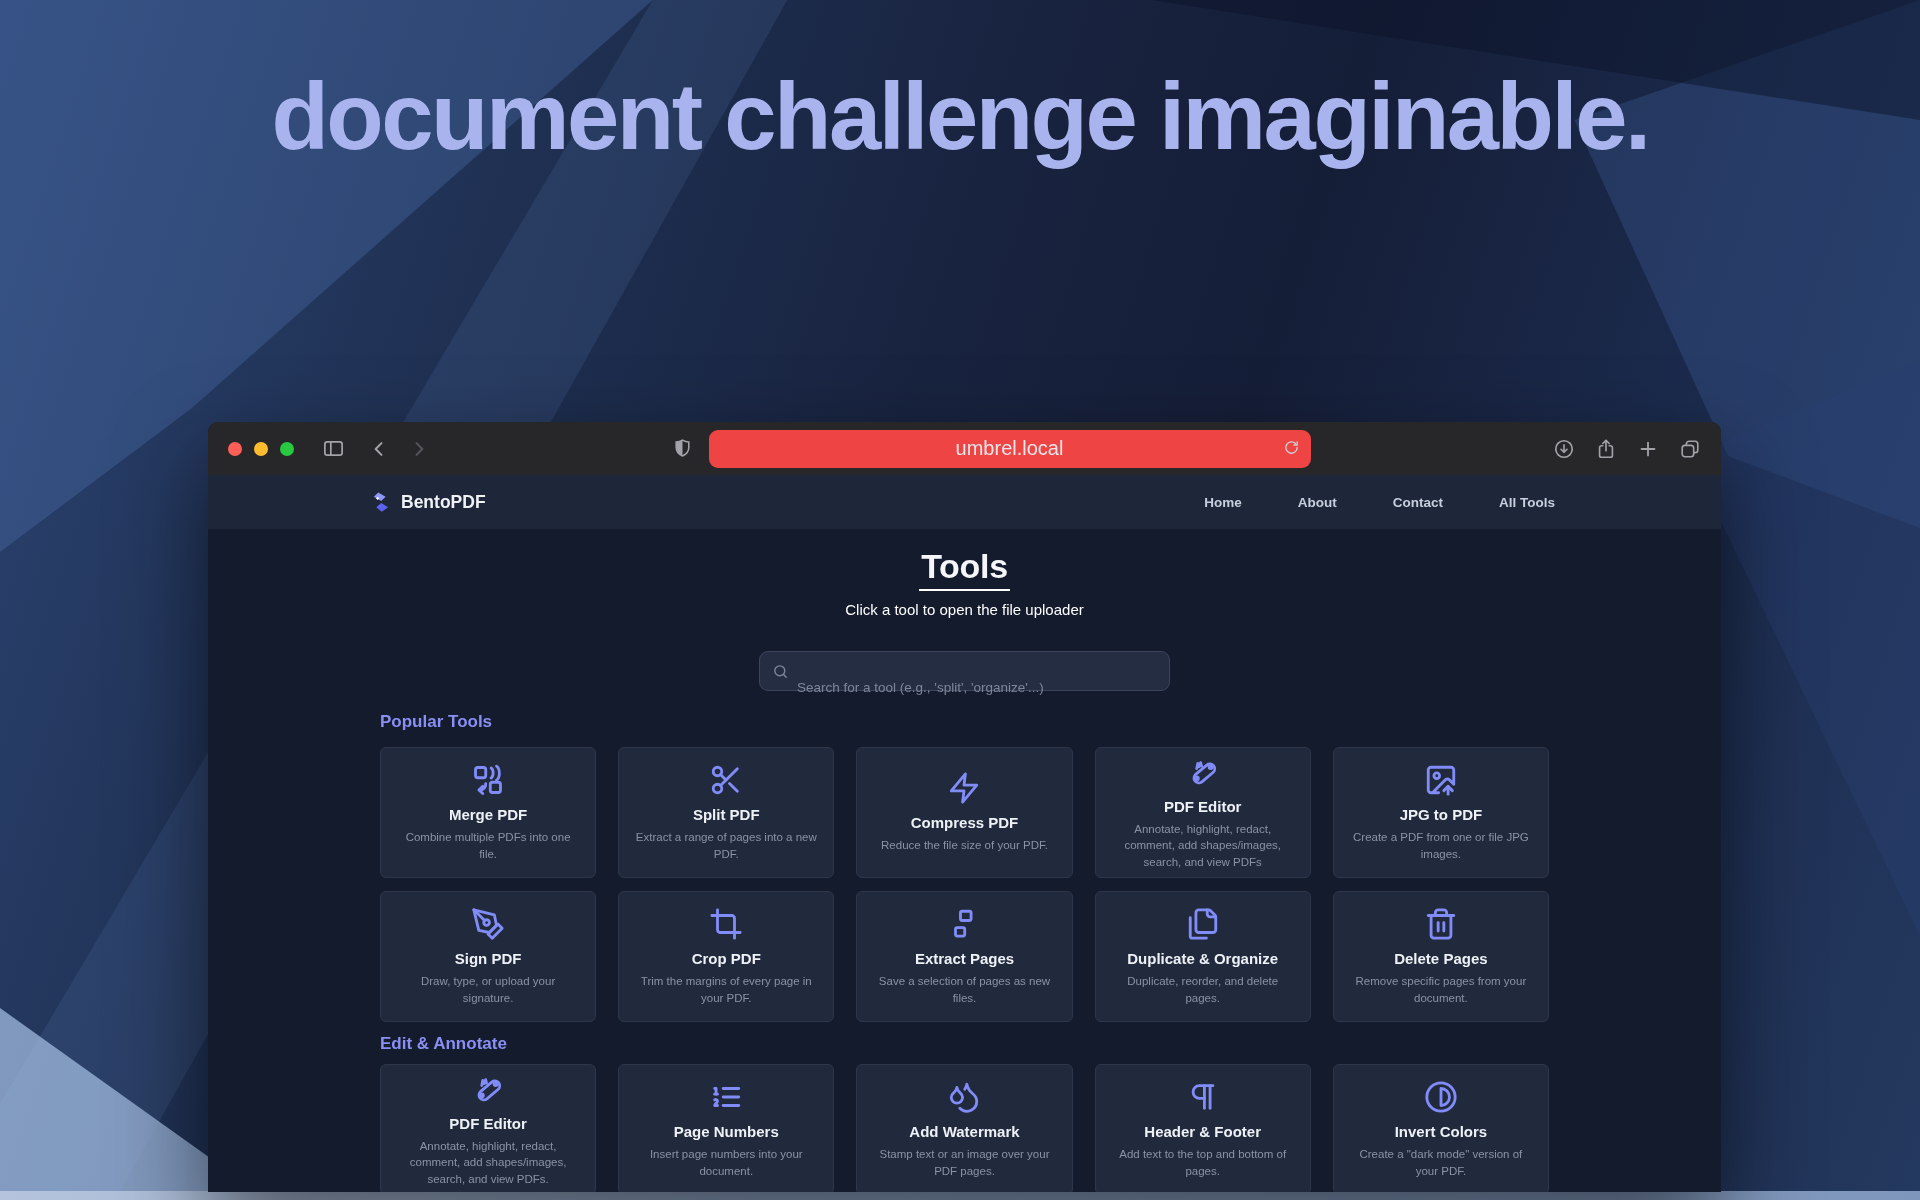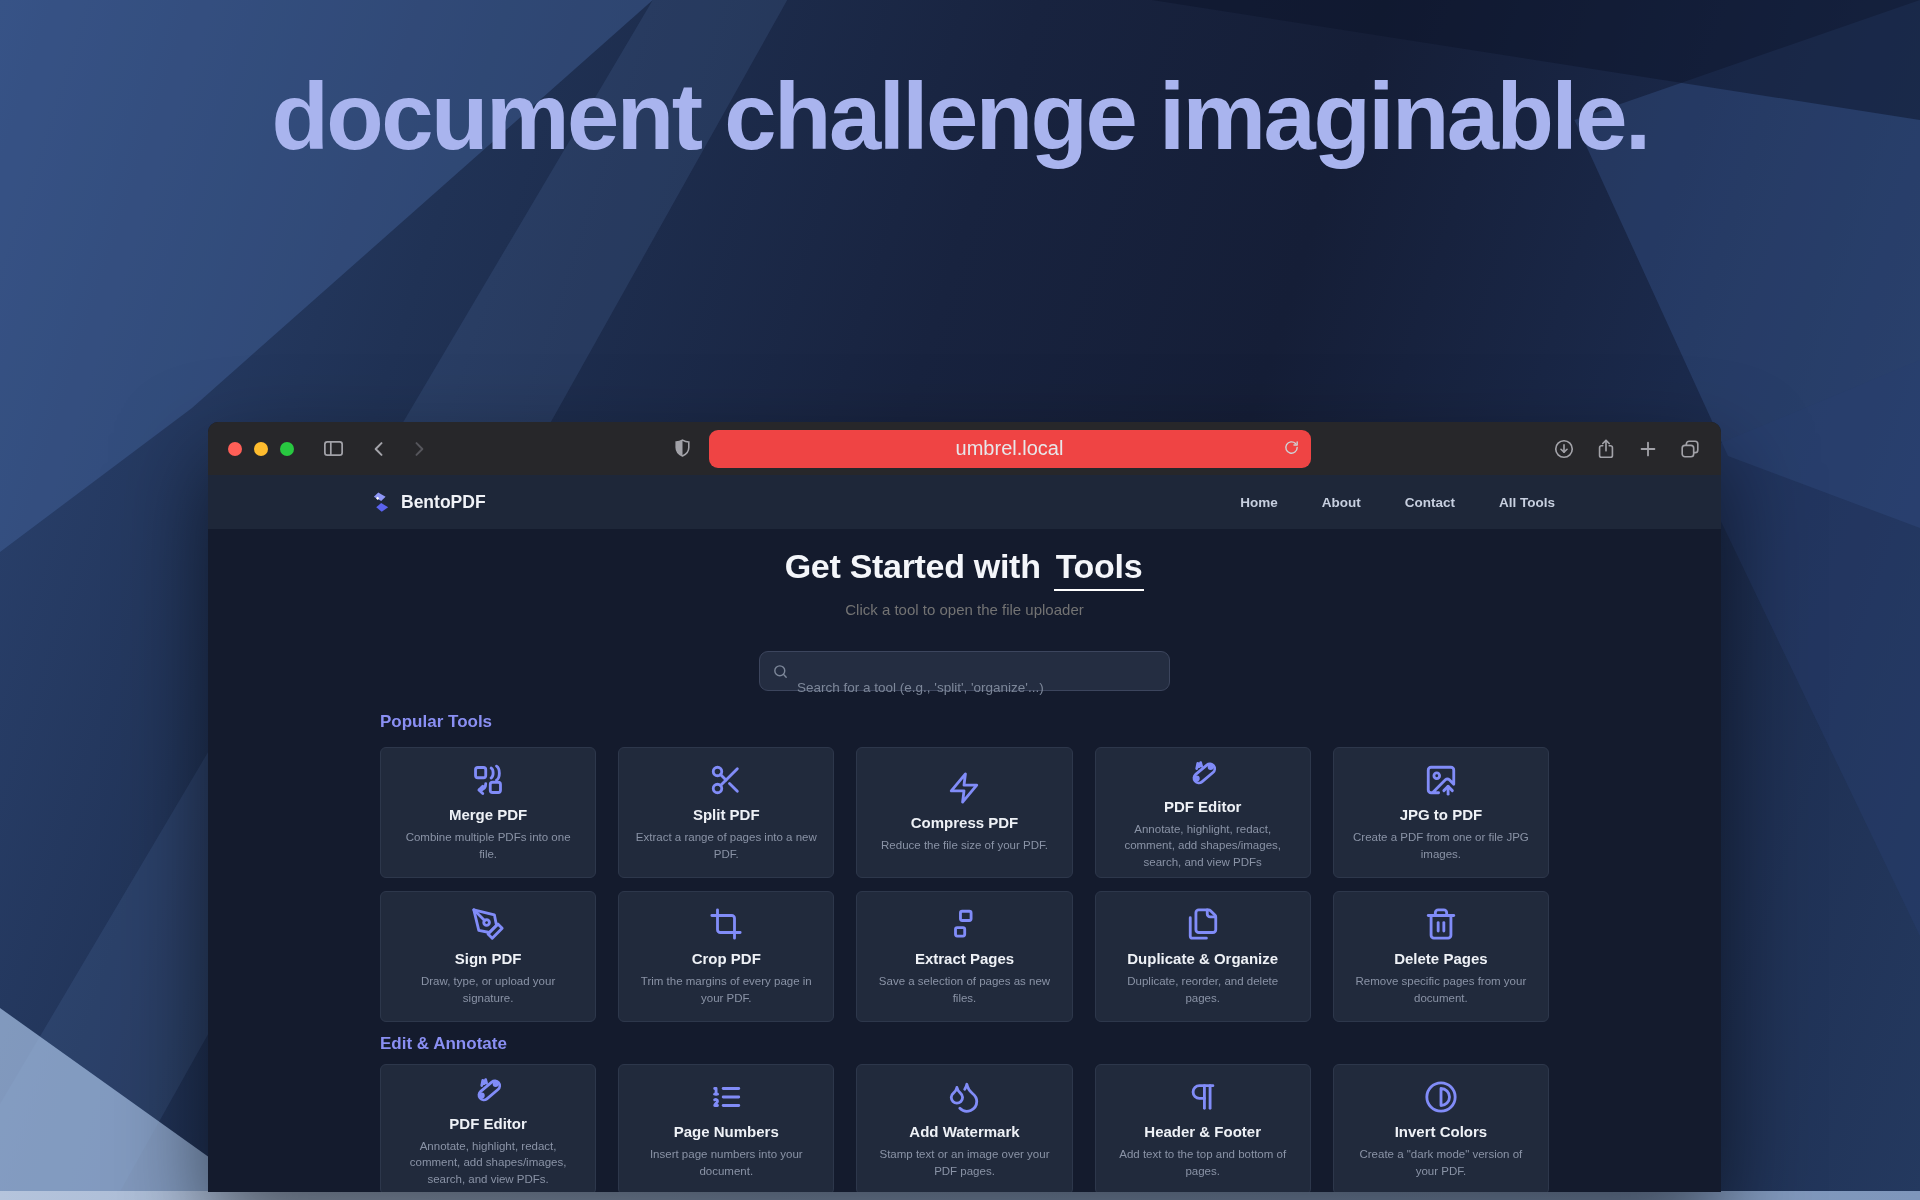--- a/index.html
+++ b/index.html
@@ -37,29 +37,29 @@
   .cicon + .cicon { margin-left:20px; }
   .sp { flex:1; }
   .url-pill { width:602px; height:38px; background:#ef4444; border-radius:9px; position:relative;
     display:flex; align-items:center; justify-content:center; color:#e7e7ea; font-size:20px; margin:0 0 0 16px; }
   .url-pill .reload { position:absolute; right:11px; top:8px; color:#cfd0d4; }
   .right-icons { display:flex; align-items:center; }
 
   
   .nav { height:54px; background:#1e2739; display:flex; align-items:center; padding:0 166px 0 162px; }
   .brand { display:flex; align-items:center; gap:9px; font-size:17.5px; font-weight:700; color:#f0f2f7; }
-  .navlinks { margin-left:auto; display:flex; gap:44px; }
+  .navlinks { margin-left:auto; display:flex; gap:56px; }
   .navlinks a { font-size:13.5px; color:#c7cfdf; font-weight:600; text-decoration:none; }
 
   
   .content { background:#141b2d; height:663px; padding:18px 172px 0; }
   .heading { display:flex; justify-content:center; gap:13px; font-size:34px; font-weight:700;
     color:#f4f6fa; letter-spacing:-.3px; }
   .heading .hl { border-bottom:2px solid #ffffff; padding:0 2px 3px; }
-  .sub { font-size:15px; color:#737373; text-align:center; margin-top:10px; }
+  .sub { font-size:15px; color:#ffffff; text-align:center; margin-top:10px; }
 
   .searchbar { width:411px; height:40px; margin:33px auto 0; background:#242d41;
     border:1px solid #3c455d; border-radius:9px; display:flex; align-items:center; padding:0 12px; gap:8px; }
   .searchbar .sicon { color:#7d8799; display:flex; }
   .searchbar input { background:transparent; border:none; outline:none; flex:1;
     color:#cfd6e4; font-size:13.5px; font-family:"Liberation Sans",sans-serif;margin-top:32px; }
   .searchbar input::placeholder { color:#7d8799; }
 
   .section-label { font-size:17px; font-weight:700; color:#8a8ff3; }
   .section-label.first { margin:21px 0 15px; }
@@ -174,21 +174,20 @@
       <div class="navlinks" id="navlinks">
           <a href="#">Home</a>
           <a href="#">About</a>
           <a href="#">Contact</a>
           <a href="#">All Tools</a>
         </div>
     </div>
 
     <div class="content">
       <div class="heading">
-        <span>Get Started with</span>
         <span class="hl">Tools</span>
       </div>
       <div class="sub">Click a tool to open the file uploader</div>
 
       <div class="searchbar">
         <span class="sicon">
           <svg width="17" height="17" viewBox="0 0 24 24" fill="none" stroke="currentColor" stroke-width="2" stroke-linecap="round">
               <circle cx="11" cy="11" r="7"></circle>
               <path d="m20 20-3.6-3.6"></path>
             </svg>

